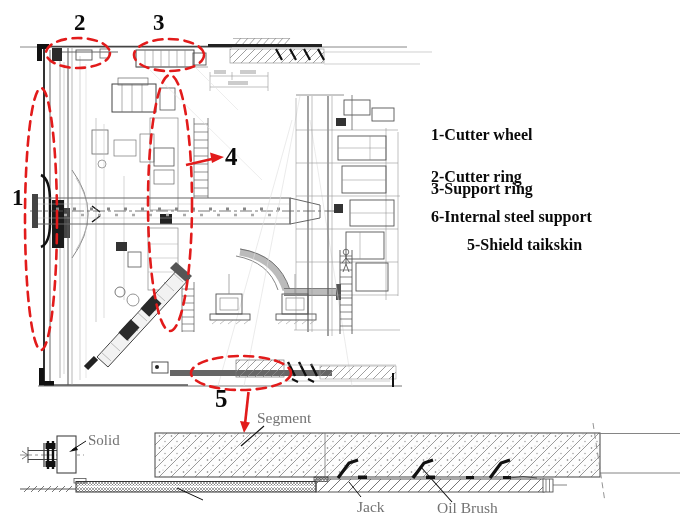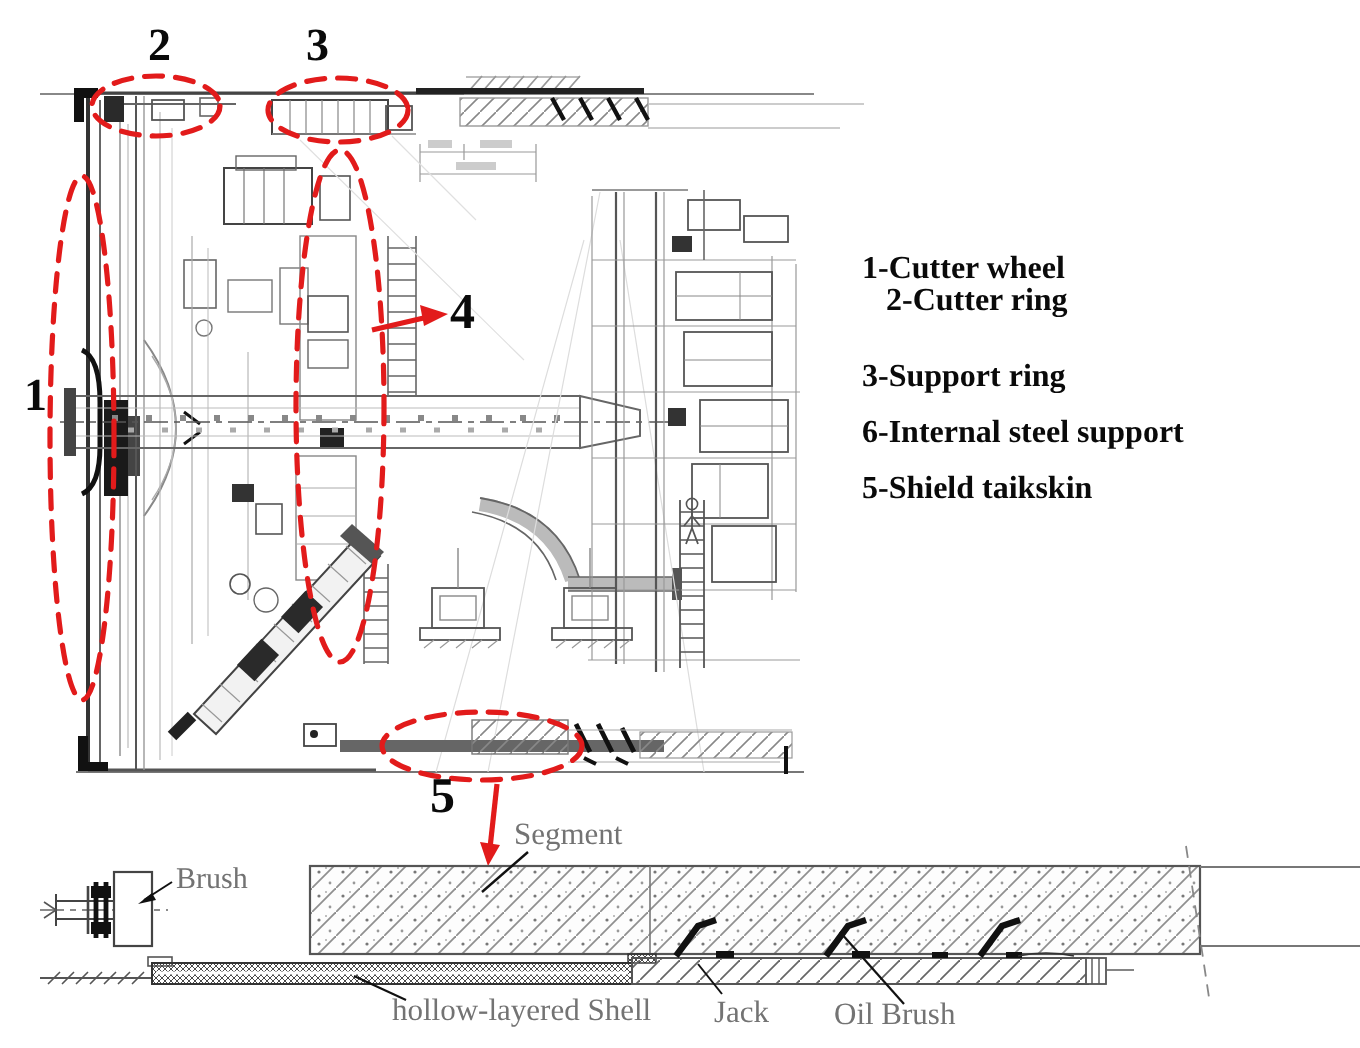--- a/index.html
+++ b/index.html
@@ -7,27 +7,27 @@
           font-family:"Liberation Serif",serif;}
   .canvas svg{position:absolute;left:0;top:0;}
   .callout{position:absolute;font-weight:700;color:#0a0a0a;line-height:1;}
   #n1{left:12px;top:186px;font-size:23px;}
   #n2{left:74px;top:11px;font-size:23px;}
   #n3{left:153px;top:11px;font-size:23px;}
   #n4{left:225px;top:144px;font-size:25px;}
   #n5{left:215px;top:386px;font-size:25px;}
   .legend-item{position:absolute;left:431px;font-weight:700;font-size:16px;color:#0a0a0a;
                white-space:nowrap;line-height:20px;}
-  #lg0{top:125px;text-align:right;} #lg1{top:141px;margin-left:12px;} #lg2{top:179px;} #lg3{top:207px;} #lg4{top:235px;}
+  #lg0{top:125px;text-align:right;} #lg1{top:167px;} #lg2{top:179px;} #lg3{top:207px;} #lg4{top:235px;margin-left:36px;}
   .dlabel{position:absolute;font-size:15.5px;color:#737373;white-space:nowrap;line-height:1.1;}
   #lb-jack{left:88px;top:432px;font-size:15px;}
   #lb-segment{left:257px;top:409px;}
   #lb-shell{left:196px;top:497px;}
   #lb-solid{left:357px;top:498px;}
-  #lb-oil{left:417px;top:499px;}
+  #lb-oil{left:437px;top:499px;}
 </style>
 </head>
 <body>
 
 <div class="canvas">
 
   <svg width="680" height="524" viewBox="0 0 680 524">
     <defs>
       <pattern id="concrete" width="12" height="12" patternUnits="userSpaceOnUse">
         <rect width="12" height="12" fill="#fdfdfd"></rect>
@@ -299,19 +299,18 @@
   <div class="callout" id="n5">5</div>
 
   <div>
     <div class="legend-item" id="lg0">1-Cutter wheel</div>
     <div class="legend-item" id="lg1">2-Cutter ring</div>
     <div class="legend-item" id="lg2">3-Support ring</div>
     <div class="legend-item" id="lg3">6-Internal steel support</div>
     <div class="legend-item" id="lg4">5-Shield taikskin</div>
   </div>
 
-  <div class="dlabel" id="lb-jack">Brush</div>
+  <div class="dlabel" id="lb-jack">Solid</div>
   <div class="dlabel" id="lb-segment">Segment</div>
-  <div class="dlabel" id="lb-shell">hollow-layered Shell</div>
   <div class="dlabel" id="lb-solid">Jack</div>
   <div class="dlabel" id="lb-oil">Oil Brush</div>
 
 </div>
 
 </body></html>

